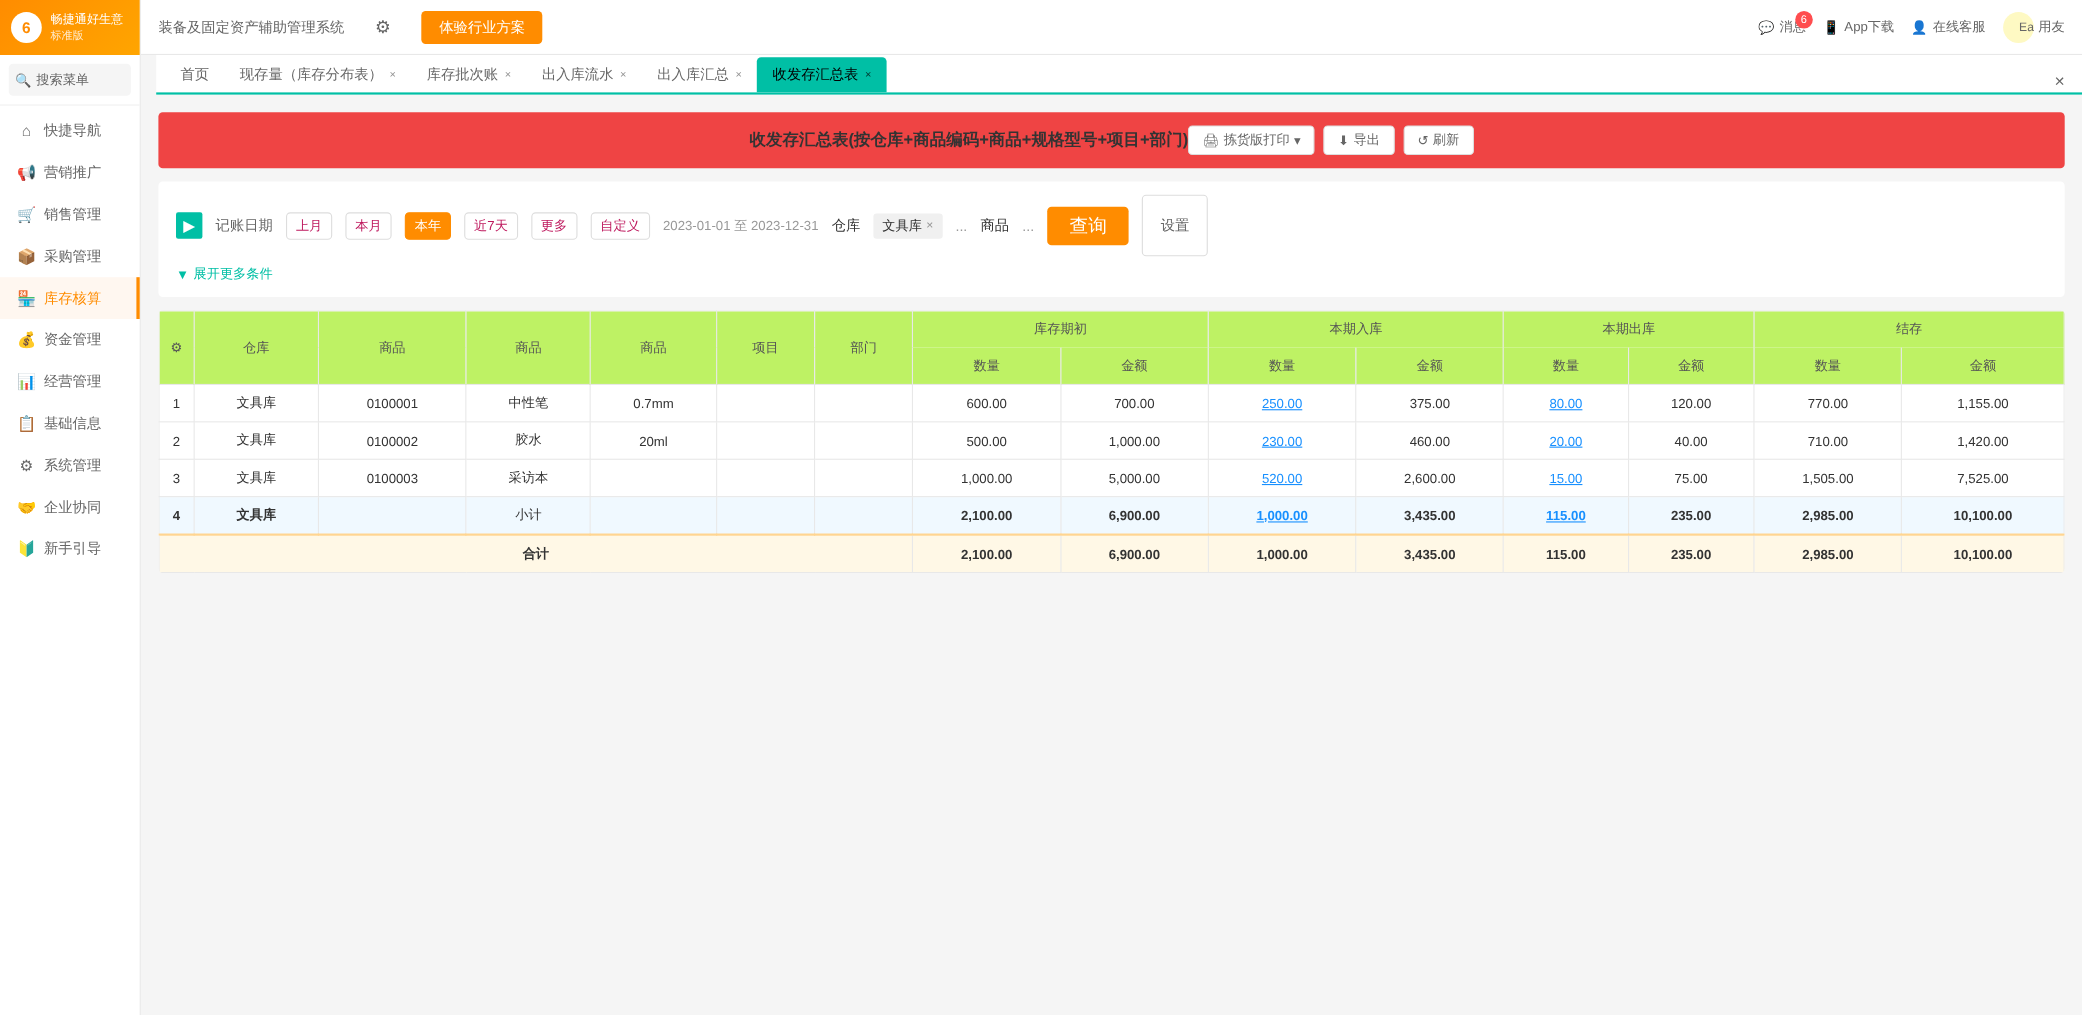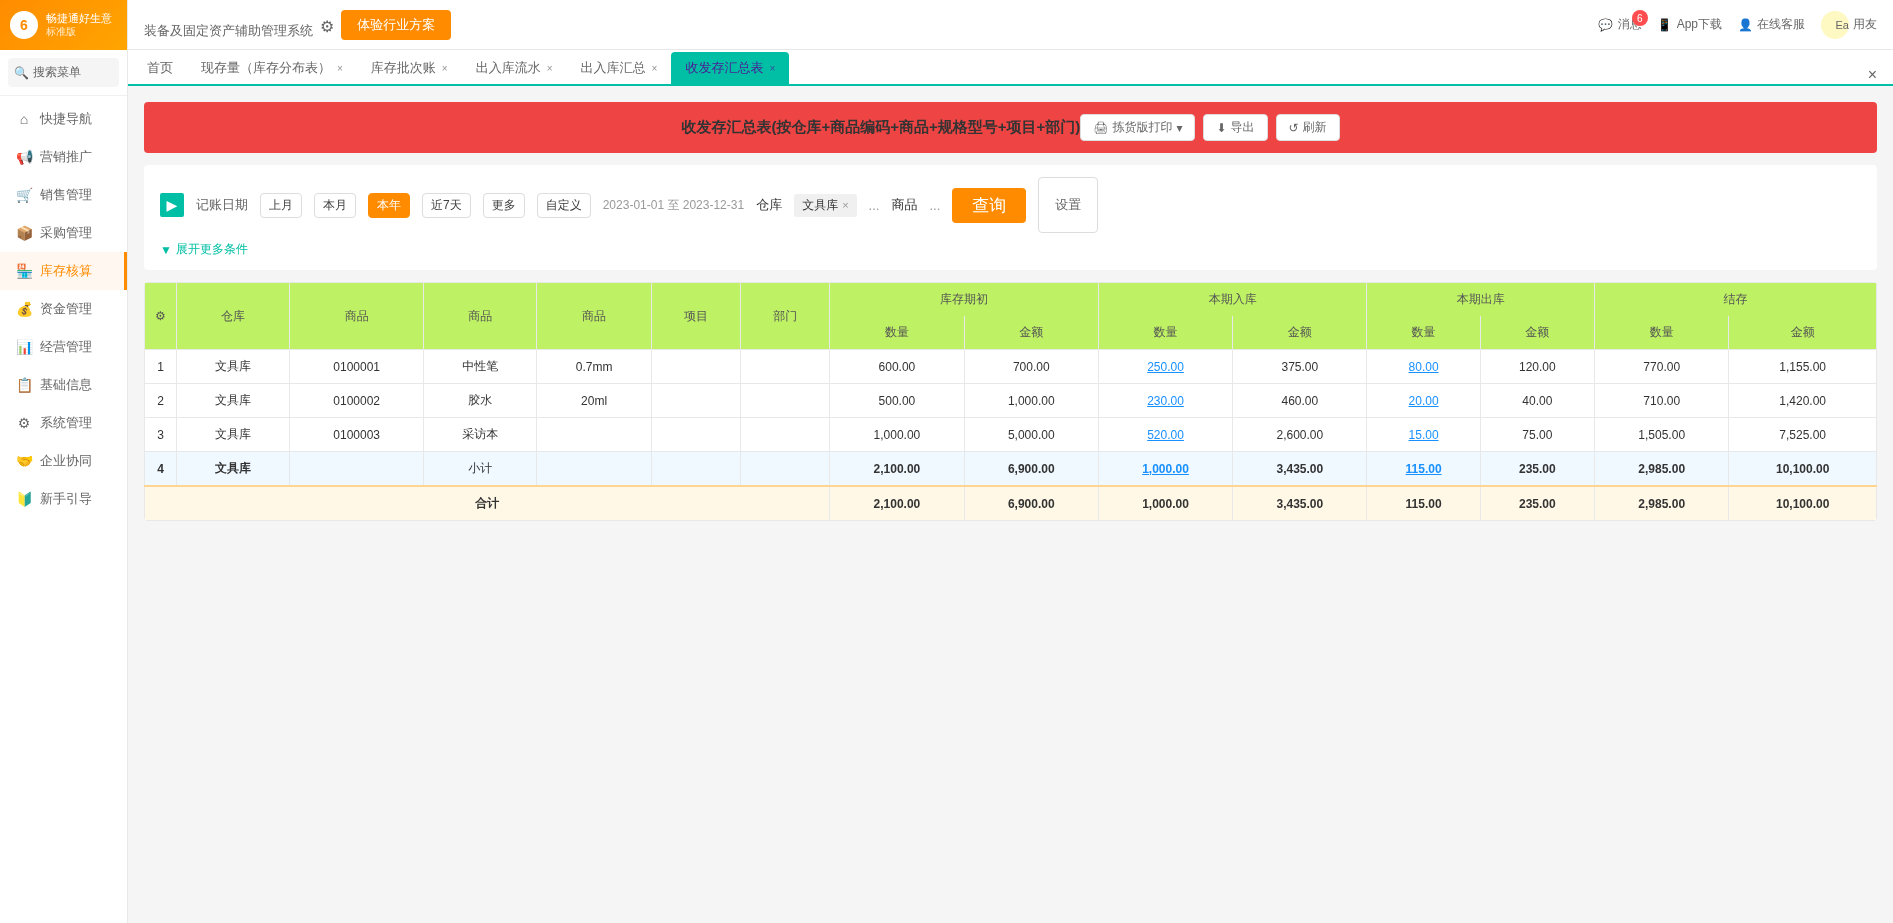--- a/index.html
+++ b/index.html
@@ -13,52 +13,52 @@
     .sidebar-subtitle { color: rgba(255,255,255,0.8); font-size: 10px; }
     .sidebar-search { padding: 8px; border-bottom: 1px solid #f0f0f0; }
     .sidebar-search-btn { width: 100%; padding: 6px; background: #f5f5f5; border: none; border-radius: 4px; cursor: pointer; font-size: 12px; color: #666; display: flex; align-items: center; gap: 4px; }
     .sidebar-nav { padding: 4px 0; }
     .sidebar-item { display: flex; align-items: center; gap: 8px; padding: 10px 16px; cursor: pointer; color: #666; font-size: 13px; }
     .sidebar-item.active { background: #fff7f0; color: #ff8c00; border-right: 3px solid #ff8c00; }
     .sidebar-icon { font-size: 14px; width: 16px; text-align: center; }
 
     
     .topbar { position: fixed; top: 0; left: 128px; right: 0; height: 50px; background: #fff; border-bottom: 1px solid #e8e8e8; display: flex; align-items: center; justify-content: space-between; padding: 0 16px; z-index: 99; }
-    .topbar-left { display: flex; align-items: flex-end; gap: 3px; }
+    .topbar-left { display: flex; align-items: center; gap: 24px; }
     .system-name { font-size: 13px; color: #666; }
     .settings-btn { background: none; border: none; cursor: pointer; color: #666; font-size: 16px; padding: 4px; }
     .trial-btn { background: #ff8c00; color: #fff; border: none; padding: 6px 16px; border-radius: 4px; cursor: pointer; font-size: 13px; }
     .topbar-right { display: flex; align-items: center; gap: 16px; }
     .topbar-action { display: flex; align-items: center; gap: 4px; color: #666; cursor: pointer; font-size: 12px; position: relative; }
     .badge { position: absolute; top: -6px; right: -6px; background: #ff4d4f; color: #fff; border-radius: 50%; width: 16px; height: 16px; font-size: 10px; display: flex; align-items: center; justify-content: center; }
     .user-avatar { width: 28px; height: 28px; background: #fef9c3; border-radius: 50%; display: flex; align-items: center; justify-content: flex-end; font-size: 11px; color: #666; }
 
     
-    .tabbar { position: fixed; top: 50px; left: 125px; right: 0; height: 36px; background: #fff; border-bottom: 2px solid #00bfa5; display: flex; align-items: flex-end; padding: 0 8px; z-index: 98; overflow-x: auto; }
+    .tabbar { position: fixed; top: 50px; left: 142px; right: 0; height: 36px; background: #fff; border-bottom: 2px solid #00bfa5; display: flex; align-items: flex-end; padding: 0 8px; z-index: 98; overflow-x: auto; }
     .tab { display: flex; align-items: center; gap: 6px; padding: 0 14px; height: 32px; cursor: pointer; font-size: 13px; color: #666; border-radius: 4px 4px 0 0; white-space: nowrap; }
-    .tab.active { background: #00bfa5; color: #4c1d95; }
+    .tab.active { background: #00bfa5; color: #000000; }
     .tab-close { font-size: 10px; color: inherit; opacity: 0.7; }
     .tabbar-close { margin-left: auto; color: #666; cursor: pointer; font-size: 16px; padding: 0 8px; }
 
     
     .main { margin-left: 128px; padding-top: 86px; min-height: 923px; background: #f5f5f5; }
     .content { padding: 16px; }
 
     
     .page-header { background: #ef4444; padding: 12px 16px; margin-bottom: 12px; border-radius: 4px; display: flex; align-items: center; justify-content: center; }
     .page-title { font-size: 15px; font-weight: bold; color: #333; }
     .page-actions { display: flex; align-items: center; gap: 8px; }
     .action-btn { display: flex; align-items: center; gap: 4px; padding: 4px 12px; border: 1px solid #ddd; border-radius: 4px; cursor: pointer; font-size: 12px; color: #666; background: #fff; }
 
     
     .filter-area { background: #fff; padding: 12px 16px; margin-bottom: 12px; border-radius: 4px; }
     .filter-row { display: flex; align-items: center; gap: 12px; flex-wrap: wrap; }
     .filter-toggle { width: 24px; height: 24px; background: #00bfa5; color: #fff; border: none; cursor: pointer; border-radius: 2px; font-size: 14px; display: flex; align-items: center; justify-content: center; }
     .filter-label { color: #666; font-size: 13px; white-space: nowrap; }
-    .date-btn { padding: 3px 8px; border: 1px solid #ddd; border-radius: 4px; cursor: pointer; font-size: 12px; color: #404040; background: #fff; }
+    .date-btn { padding: 3px 8px; border: 1px solid #ddd; border-radius: 4px; cursor: pointer; font-size: 12px; color: #be185d; background: #fff; }
     .date-btn.active { background: #ff8c00; color: #fff; border-color: #ff8c00; }
     .date-range { font-size: 12px; color: #999; }
     .filter-tag { display: flex; align-items: center; gap: 4px; background: #f0f0f0; padding: 3px 8px; border-radius: 3px; font-size: 12px; }
     .filter-tag-close { cursor: pointer; color: #999; font-size: 11px; }
     .filter-more { color: #999; cursor: pointer; font-size: 13px; }
     .filter-warehouse-label { color: #333; font-size: 13px; }
     .filter-goods-label { color: #333; font-size: 13px; }
     .expand-btn { display: flex; align-items: center; gap: 4px; color: #00bfa5; cursor: pointer; font-size: 12px; margin-top: 8px; }
 
     

